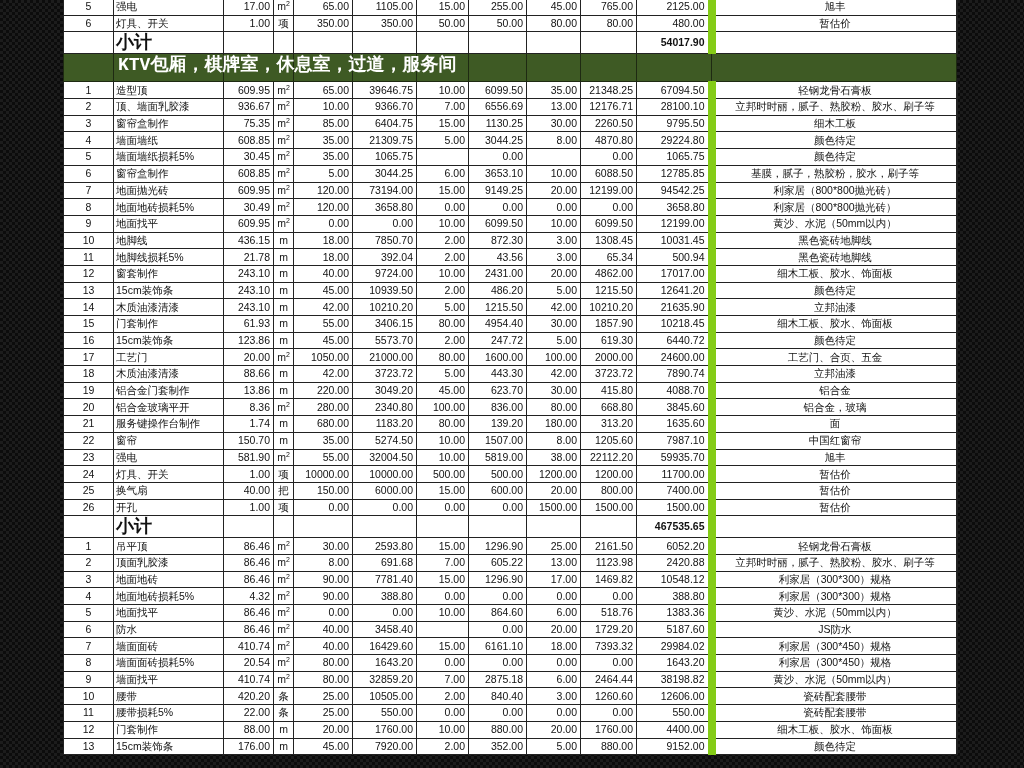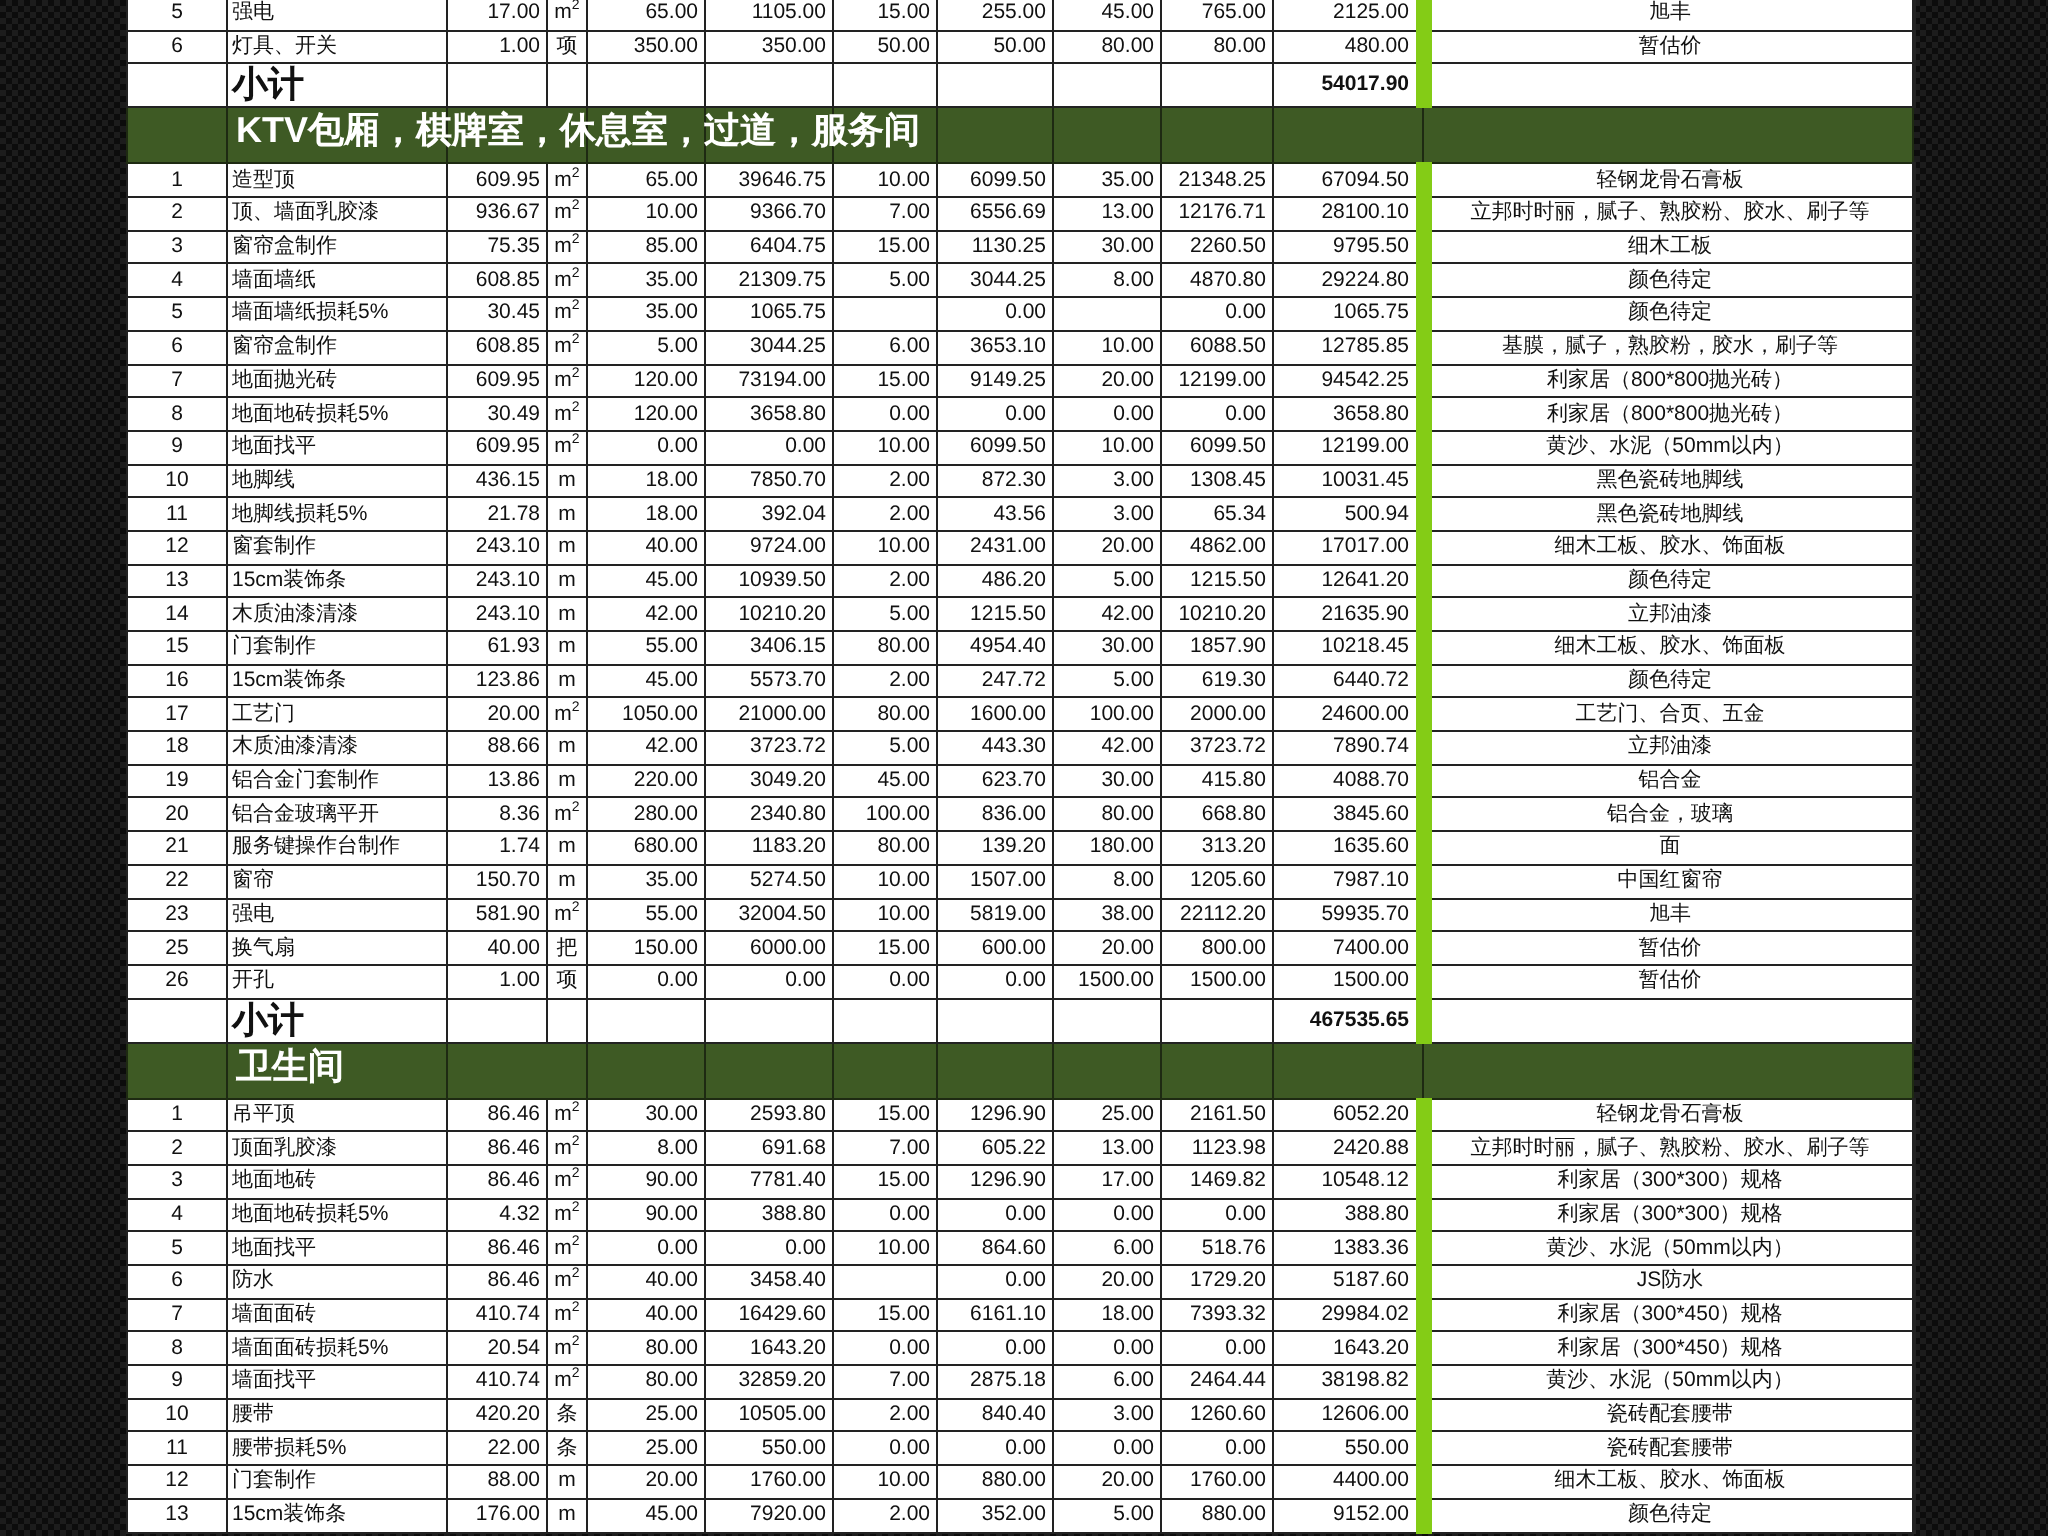--- a/index.html
+++ b/index.html
@@ -28,21 +28,21 @@
   td.num { text-align:right; }
   td.c-unit { text-align:center; padding:0; }
   td.c-note { text-align:center; padding-left:2px; border-right:2px solid #222; }
   td.c-sum { border-right:8px solid #84cc16; }
   tr.subtotal td { height:21px; }
   tr.subtotal td.c-name { font-weight:bold; font-size:18px; }
   tr.subtotal td.c-sum { font-weight:bold; }
   tr.section td { background:#3e5a24; height:27px; border-color:#1e2a12; }
   tr.section td.c-name {
     color:#fff; font-weight:bold; font-size:18px; overflow:visible; position:relative;
-    font-family:Liberation Sans, sans-serif;
+    font-family:Liberation Mono, monospace;
   }
   tr.section td.c-name span { position:absolute; left:4px; top:4px; white-space:nowrap; z-index:2; }
   tr.section td.merged { border-left-color:#3e5a24; border-right-color:#3e5a24; }
   sup { font-size:7px; line-height:0; }
 </style>
 </head>
 <body>
 
 <div class="sheet">
   <table>
@@ -461,20 +461,34 @@
     <td class="num">55.00</td>
     <td class="num">32004.50</td>
     <td class="num">10.00</td>
     <td class="num">5819.00</td>
     <td class="num">38.00</td>
     <td class="num">22112.20</td>
     <td class="num c-sum">59935.70</td>
     <td class="c-note">旭丰</td>
   </tr>
 
+  <tr>
+    <td class="c-idx">24</td>
+    <td class="c-name">灯具、开关</td>
+    <td class="num">1.00</td>
+    <td class="c-unit">项</td>
+    <td class="num">10000.00</td>
+    <td class="num">10000.00</td>
+    <td class="num">500.00</td>
+    <td class="num">500.00</td>
+    <td class="num">1200.00</td>
+    <td class="num">1200.00</td>
+    <td class="num c-sum">11700.00</td>
+    <td class="c-note">暂估价</td>
+  </tr>
 
   <tr>
     <td class="c-idx">25</td>
     <td class="c-name">换气扇</td>
     <td class="num">40.00</td>
     <td class="c-unit">把</td>
     <td class="num">150.00</td>
     <td class="num">6000.00</td>
     <td class="num">15.00</td>
     <td class="num">600.00</td>
@@ -507,36 +521,20 @@
           <td></td>
     <td></td>
           <td></td>
           <td></td>
     <td></td>
           <td></td>
     <td class="num c-sum">467535.65</td>
     <td class="c-note"></td>
   </tr>
 
-  <tr class="section">
-    <td></td>
-    <td class="c-name">
-            <span>卫生间</span>
-          </td>
-    <td class="merged"></td>
-          <td></td>
-          <td></td>
-    <td></td>
-          <td></td>
-          <td></td>
-    <td></td>
-          <td></td>
-          <td></td>
-    <td></td>
-  </tr>
 
   <tr>
     <td class="c-idx">1</td>
     <td class="c-name">吊平顶</td>
     <td class="num">86.46</td>
     <td class="c-unit">m<sup>2</sup></td>
     <td class="num">30.00</td>
     <td class="num">2593.80</td>
     <td class="num">15.00</td>
     <td class="num">1296.90</td>

